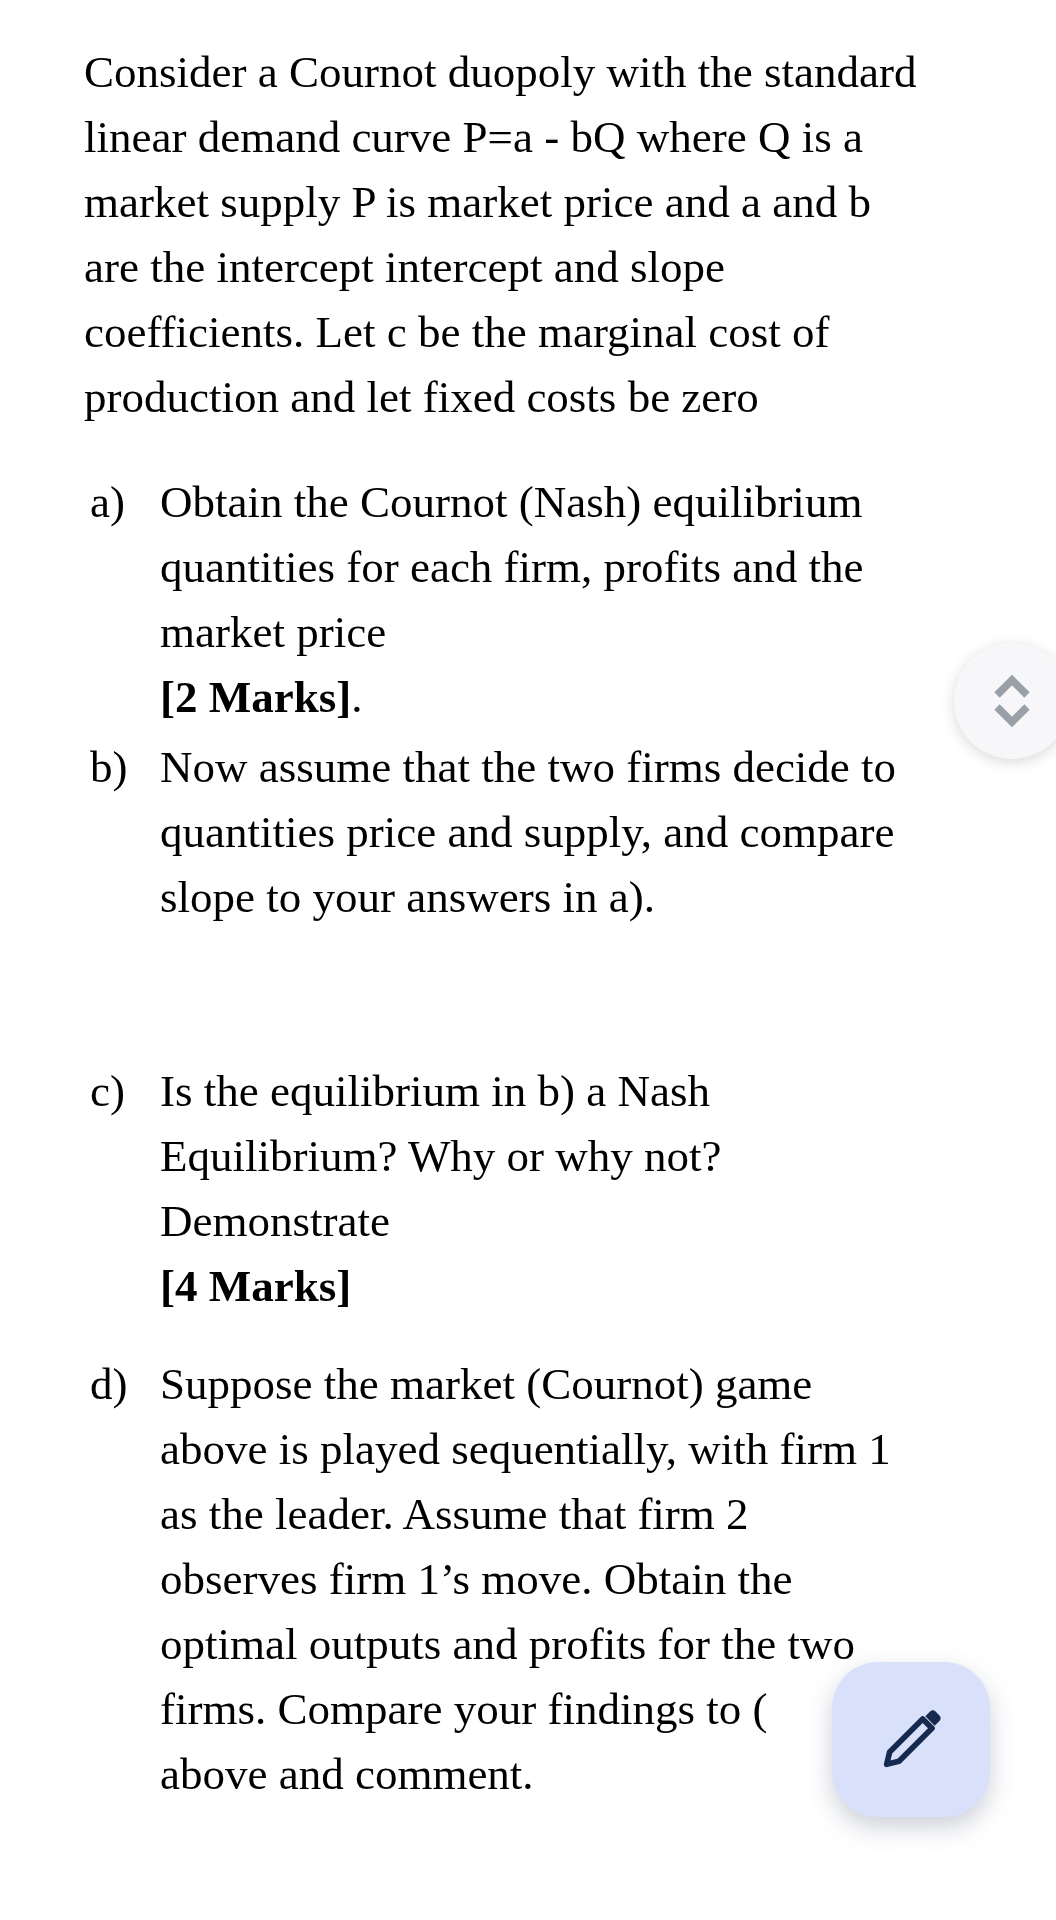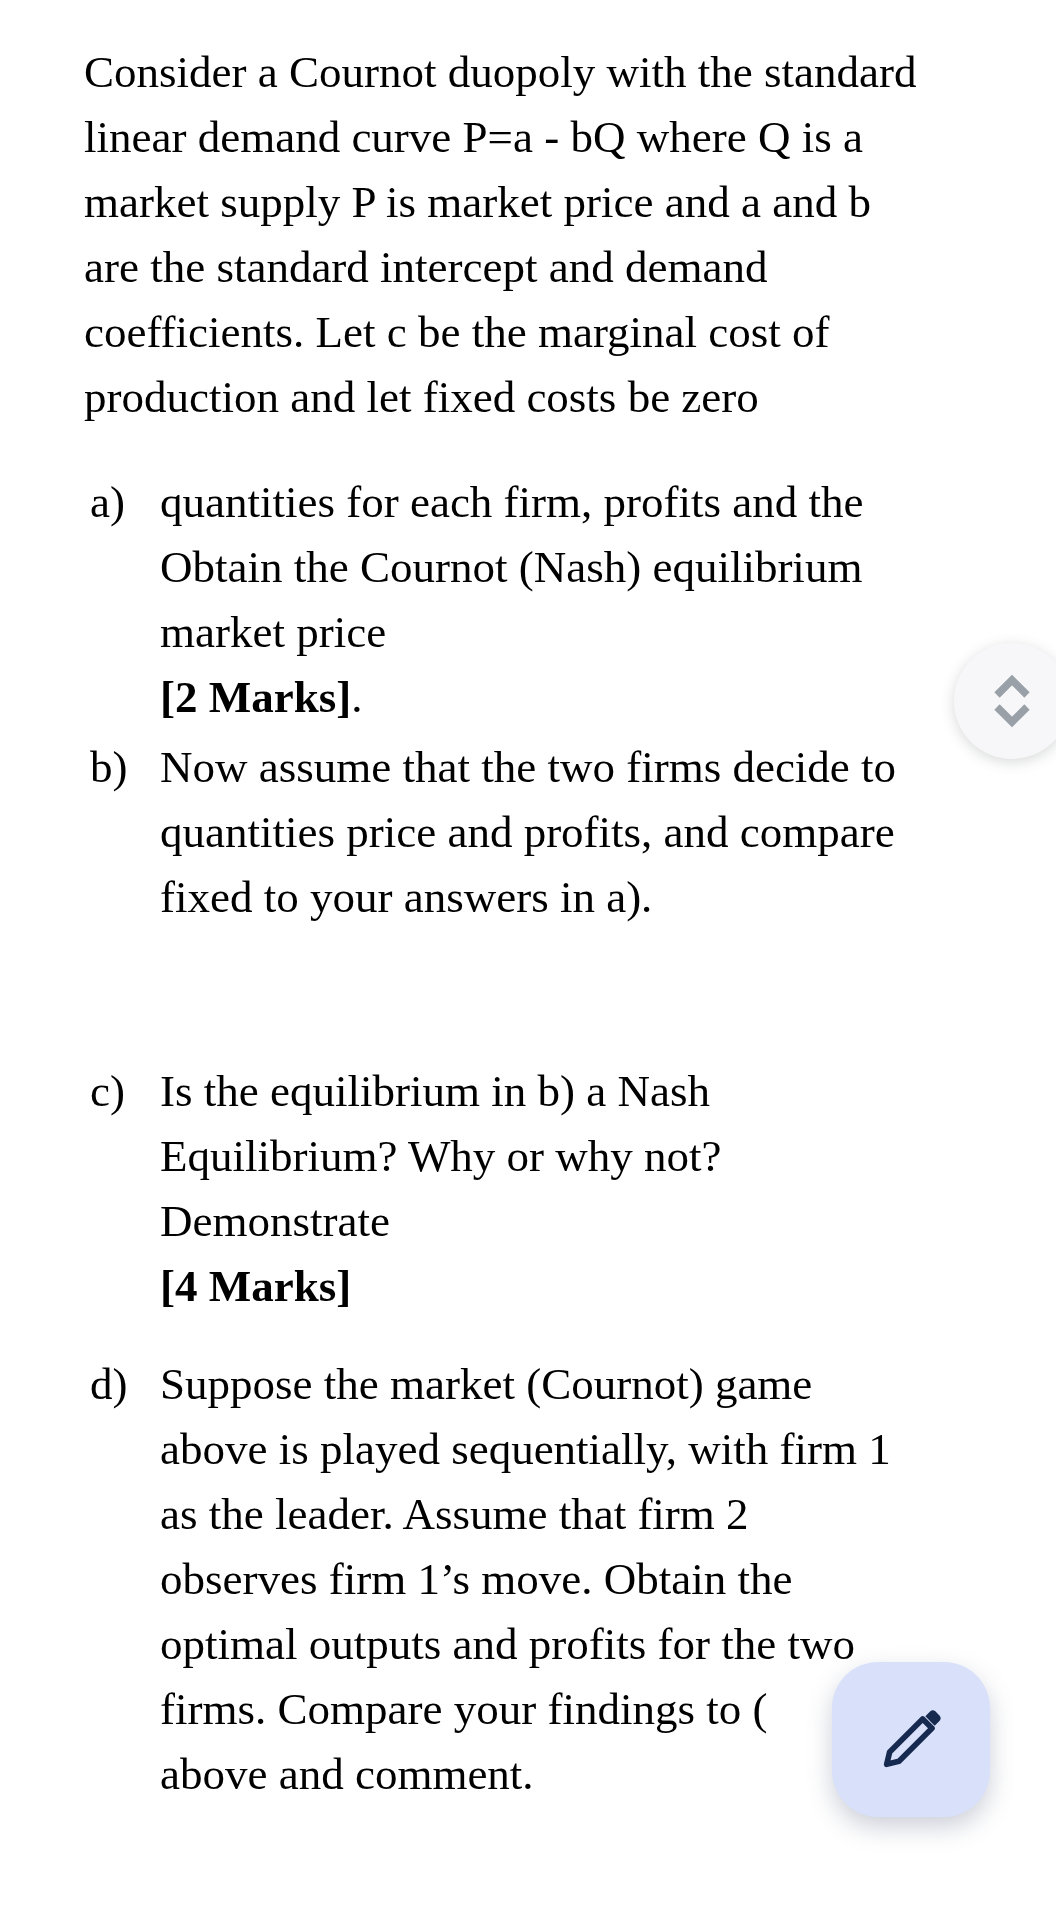--- a/index.html
+++ b/index.html
@@ -64,41 +64,41 @@
     cursor: pointer;
   }
 </style>
 </head>
 <body>
 
 <div class="intro">
   <div class="line"><span>Consider a Cournot duopoly with the standard</span></div>
   <div class="line"><span>linear demand curve </span><span class="italic">P=a - bQ</span><span> where Q is a</span></div>
   <div class="line"><span>market supply </span><span class="italic">P</span><span> is market price and </span><span class="italic">a</span><span> and </span><span class="italic">b</span></div>
-  <div class="line"><span>are the standard intercept and demand</span></div>
+  <div class="line"><span>are the intercept intercept and slope</span></div>
   <div class="line"><span>coefficients. Let c be the marginal cost of</span></div>
   <div class="line"><span>production and let fixed costs be zero</span></div>
 </div>
 
 <div class="part part-a">
   <div class="part-label line">a)</div>
   <div>
+    <div class="line">Obtain the Cournot (Nash) equilibrium</div>
     <div class="line">quantities for each firm, profits and the</div>
-    <div class="line">Obtain the Cournot (Nash) equilibrium</div>
     <div class="line">market price</div>
     <div class="line"><span class="bold">[2 Marks]</span><span>.</span></div>
   </div>
 </div>
 
 <div class="part part-b">
   <div class="part-label line">b)</div>
   <div>
     <div class="line">Now assume that the two firms decide to</div>
-    <div class="line">quantities price and profits, and compare</div>
-    <div class="line">fixed to your answers in a).</div>
+    <div class="line">quantities price and supply, and compare</div>
+    <div class="line">slope to your answers in a).</div>
   </div>
 </div>
 
 <div class="part part-c">
   <div class="part-label line">c)</div>
   <div>
     <div class="line">Is the equilibrium in b) a Nash</div>
     <div class="line">Equilibrium? Why or why not?</div>
     <div class="line">Demonstrate</div>
     <div class="line"><span class="bold">[4 Marks]</span><span></span></div>

